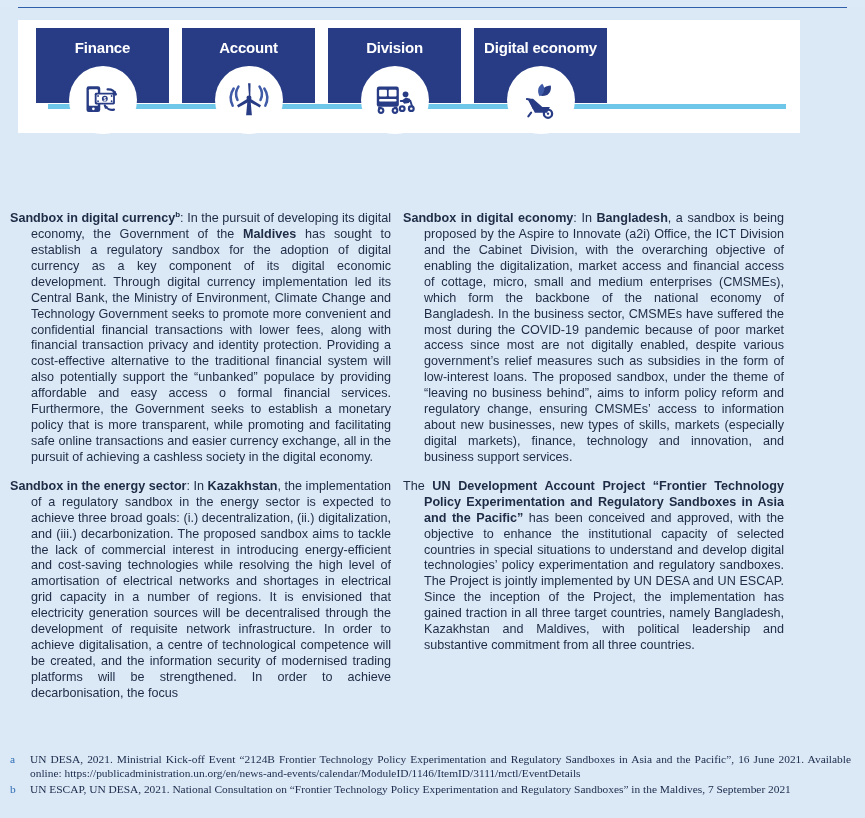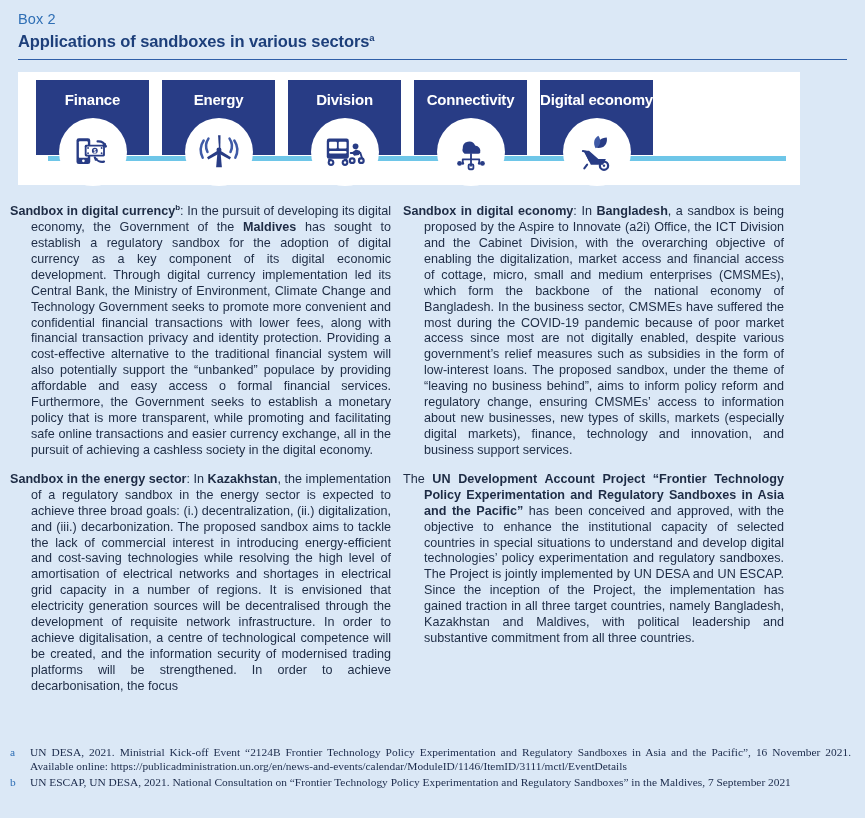--- a/index.html
+++ b/index.html
@@ -42,21 +42,21 @@
   .bannerline{
     position:absolute;left:30px;right:14px;top:84px;height:5px;
     background:#6ec6e8;z-index:1;
   }
   .tiles{
     position:absolute;left:18px;top:8px;
     display:flex;gap:13px;z-index:2;
   }
   .tile{
     position:relative;
-    width:113px;height:75px;
+    width:133px;height:75px;
     background:#283c85;
     display:flex;align-items:flex-start;justify-content:center;
   }
   .tile .tlabel{
     color:#ffffff;font-weight:bold;font-size:15px;
     margin-top:11px;white-space:nowrap;letter-spacing:-.2px;
   }
   .circle{
     position:absolute;left:50%;top:38px;
     transform:translateX(-50%);
@@ -109,24 +109,20 @@
     width:20px;flex:0 0 20px;color:#2f6fb5;font-weight:normal;
     font-family:"Liberation Serif",serif;
   }
   .note .ntext{flex:1;text-align:justify;}
 </style>
 </head>
 <body>
 
 <div class="page">
 
-  <div class="hdr">
-    <div class="boxnum">Box 2</div>
-    <div class="boxtitle"><span>Applications of sandboxes in various sectors</span><sup>a</sup></div>
-  </div>
   <div class="rule"></div>
 
   <div class="banner">
     <div class="bannerline"></div>
     <div class="tiles">
 
       <div class="tile">
         <div class="tlabel">Finance</div>
         <div class="circle">
           <svg width="44" height="44" viewBox="0 0 48 48" fill="none">
@@ -143,21 +139,21 @@
             <circle cx="33.4" cy="25.4" r="1" fill="#283c85"></circle>
             <path d="M29 12.5 a9 9 0 0 1 9 5.5" stroke="#283c85" stroke-width="2.4" fill="none" stroke-linecap="round"></path>
             <path d="M38.8 18.6 l-1.1 -4.3 l-3.9 2.0 z" fill="#283c85"></path>
             <path d="M36 34.5 a9 9 0 0 1 -10 -4.5" stroke="#283c85" stroke-width="2.4" fill="none" stroke-linecap="round"></path>
             <path d="M25 29.4 l1.2 4.3 l3.8 -2.1 z" fill="#283c85"></path>
           </svg>
         </div>
       </div>
 
       <div class="tile">
-        <div class="tlabel">Energy</div>
+        <div class="tlabel">Account</div>
         <div class="circle">
           <svg width="46" height="46" viewBox="0 0 48 48" fill="none">
             <path d="M8 12 a18 18 0 0 0 -1 18" stroke="#3f5aa6" stroke-width="2.6" fill="none" stroke-linecap="round"></path>
             <path d="M13 10 a14 14 0 0 0 -1 14" stroke="#3f5aa6" stroke-width="2.6" fill="none" stroke-linecap="round"></path>
             <path d="M40 12 a18 18 0 0 1 1 18" stroke="#3f5aa6" stroke-width="2.6" fill="none" stroke-linecap="round"></path>
             <path d="M35 10 a14 14 0 0 1 1 14" stroke="#3f5aa6" stroke-width="2.6" fill="none" stroke-linecap="round"></path>
             <path d="M22.6 22 h2.8 l1.6 18 h-6 z" fill="#283c85"></path>
             <path d="M24 20.5 L23 6.5 l2.6 0 l-0.2 14 z" fill="#283c85"></path>
             <path d="M23.2 22.3 L11.5 29.5 l1.3 2.2 l11.6 -6.2 z" fill="#283c85"></path>
             <path d="M24.8 22.3 L36.5 29.5 l-1.3 2.2 l-11.6 -6.2 z" fill="#283c85"></path>
@@ -184,37 +180,20 @@
             <path d="M31 24.5 l4.5 -3 l4.5 1.5 l-1.5 4 l-5 1 z" fill="#283c85"></path>
             <path d="M30 25 h10 l2 6 h-3" stroke="#283c85" stroke-width="2" fill="none" stroke-linecap="round"></path>
             <circle cx="31.5" cy="33" r="3.6" fill="#283c85"></circle>
             <circle cx="31.5" cy="33" r="1.3" fill="#ffffff"></circle>
             <circle cx="41" cy="33" r="3.6" fill="#283c85"></circle>
             <circle cx="41" cy="33" r="1.3" fill="#ffffff"></circle>
           </svg>
         </div>
       </div>
 
-      <div class="tile">
-        <div class="tlabel">Connectivity</div>
-        <div class="circle">
-          <svg width="44" height="44" viewBox="0 0 48 48" fill="none">
-            <path d="M15 20 a7 7 0 0 1 13.5 -3 a6 6 0 0 1 5.5 8 a4.4 4.4 0 0 1 -2 0.9 h-15 a5 5 0 0 1 -2 -5.9 z" fill="#283c85"></path>
-            <path d="M24 26 v6" stroke="#283c85" stroke-width="2" stroke-linecap="round"></path>
-            <path d="M24 32 h-9 v4" stroke="#283c85" stroke-width="2" fill="none" stroke-linecap="round" stroke-linejoin="round"></path>
-            <path d="M24 32 h9 v4" stroke="#283c85" stroke-width="2" fill="none" stroke-linecap="round" stroke-linejoin="round"></path>
-            <path d="M24 32 v7" stroke="#283c85" stroke-width="2" stroke-linecap="round"></path>
-            <circle cx="11.5" cy="36.5" r="2.6" fill="#283c85"></circle>
-            <circle cx="36.5" cy="36.5" r="2.6" fill="#283c85"></circle>
-            <rect x="21.4" y="37.6" width="5.2" height="5.2" rx="1" fill="none" stroke="#283c85" stroke-width="2"></rect>
-            <circle cx="15" cy="36.5" r="1.5" fill="#283c85"></circle>
-            <circle cx="33" cy="36.5" r="1.5" fill="#283c85"></circle>
-          </svg>
-        </div>
-      </div>
 
       <div class="tile">
         <div class="tlabel">Digital economy</div>
         <div class="circle">
           <svg width="45" height="45" viewBox="0 0 48 48" fill="none">
             <path d="M24 19 c0 -7 5 -11 11 -11 c1 7 -3 12 -11 11 z" fill="#283c85"></path>
             <path d="M23 19.5 c-3 -6 -1.5 -11 3 -13.5 c3.5 5 2.5 10.5 -3 13.5 z" fill="#3f5aa6"></path>
             <path d="M10 22 h6 l10 9 h8 l-3 6 h-13 z" fill="#283c85"></path>
             <path d="M9.5 22.5 l3 0.5 l4 9" stroke="#283c85" stroke-width="2.2" fill="none" stroke-linecap="round"></path>
             <path d="M14 37 l-3 4" stroke="#283c85" stroke-width="2.2" stroke-linecap="round"></path>
@@ -237,21 +216,21 @@
     <div class="col right">
       <p class="para"><b>Sandbox in digital economy</b><sup></sup><span>: In <b>Bangladesh</b>, a sandbox is being proposed by the Aspire to Innovate (a2i) Office, the ICT Division and the Cabinet Division, with the overarching objective of enabling the digitalization, market access and financial access of cottage, micro, small and medium enterprises (CMSMEs), which form the backbone of the national economy of Bangladesh. In the business sector, CMSMEs have suffered the most during the COVID-19 pandemic because of poor market access since most are not digitally enabled, despite various government’s relief measures such as subsidies in the form of low-interest loans. The proposed sandbox, under the theme of “leaving no business behind”, aims to inform policy reform and regulatory change, ensuring CMSMEs’ access to information about new businesses, new types of skills, markets (especially digital markets), finance, technology and innovation, and business support services.</span></p>
       <p class="para"><b></b><sup></sup><span>The <b>UN Development Account Project “Frontier Technology Policy Experimentation and Regulatory Sandboxes in Asia and the Pacific”</b> has been conceived and approved, with the objective to enhance the institutional capacity of selected countries in special situations to understand and develop digital technologies’ policy experimentation and regulatory sandboxes. The Project is jointly implemented by UN DESA and UN ESCAP. Since the inception of the Project, the implementation has gained traction in all three target countries, namely Bangladesh, Kazakhstan and Maldives, with political leadership and substantive commitment from all three countries.</span></p>
     </div>
 
   </div>
 
   <div class="notes">
     <div class="note">
       <div class="mark">a</div>
-      <div class="ntext">UN DESA, 2021. Ministrial Kick-off Event “2124B Frontier Technology Policy Experimentation and Regulatory Sandboxes in Asia and the Pacific”, 16 November 2021. Available online: https://publicadministration.un.org/en/news-and-events/calendar/ModuleID/1146/ItemID/3111/mctl/EventDetails</div>
+      <div class="ntext">UN DESA, 2021. Ministrial Kick-off Event “2124B Frontier Technology Policy Experimentation and Regulatory Sandboxes in Asia and the Pacific”, 16 June 2021. Available online: https://publicadministration.un.org/en/news-and-events/calendar/ModuleID/1146/ItemID/3111/mctl/EventDetails</div>
     </div>
     <div class="note">
       <div class="mark">b</div>
       <div class="ntext">UN ESCAP, UN DESA, 2021. National Consultation on “Frontier Technology Policy Experimentation and Regulatory Sandboxes” in the Maldives, 7 September 2021</div>
     </div>
   </div>
 
 </div>
 
 </body></html>

